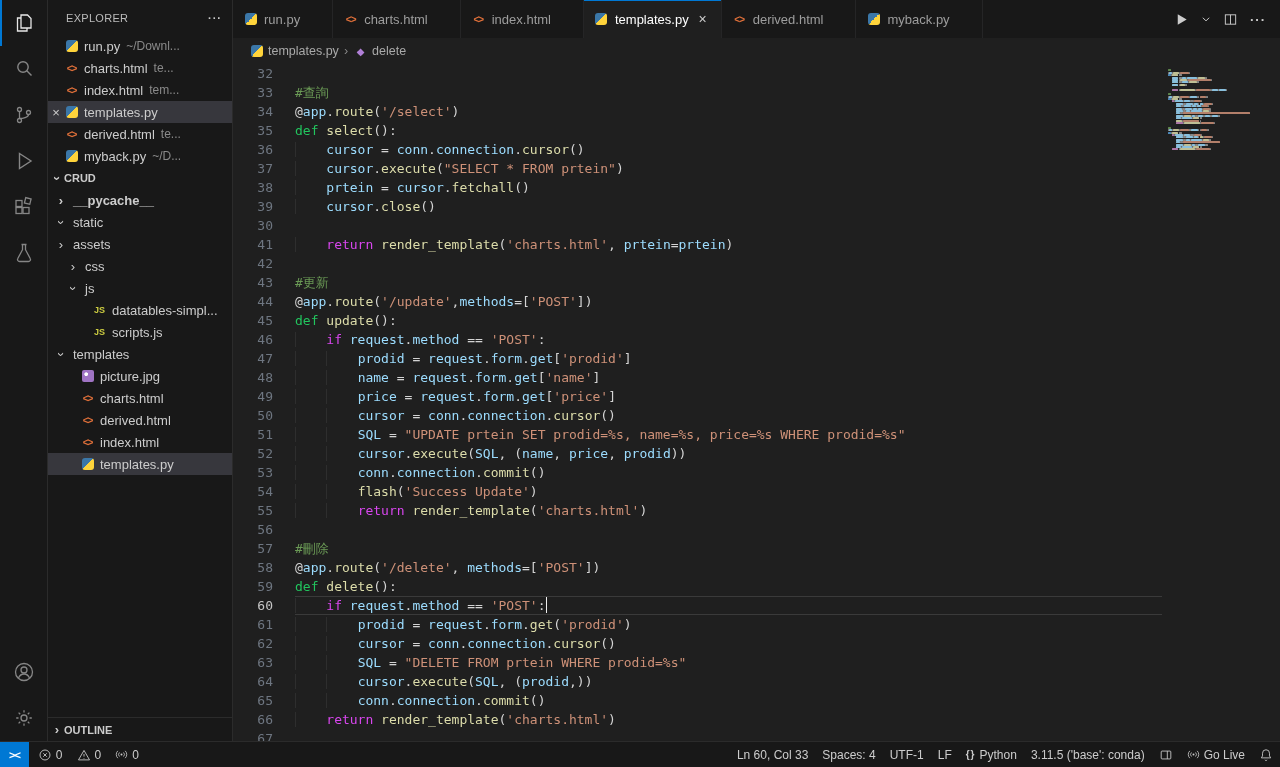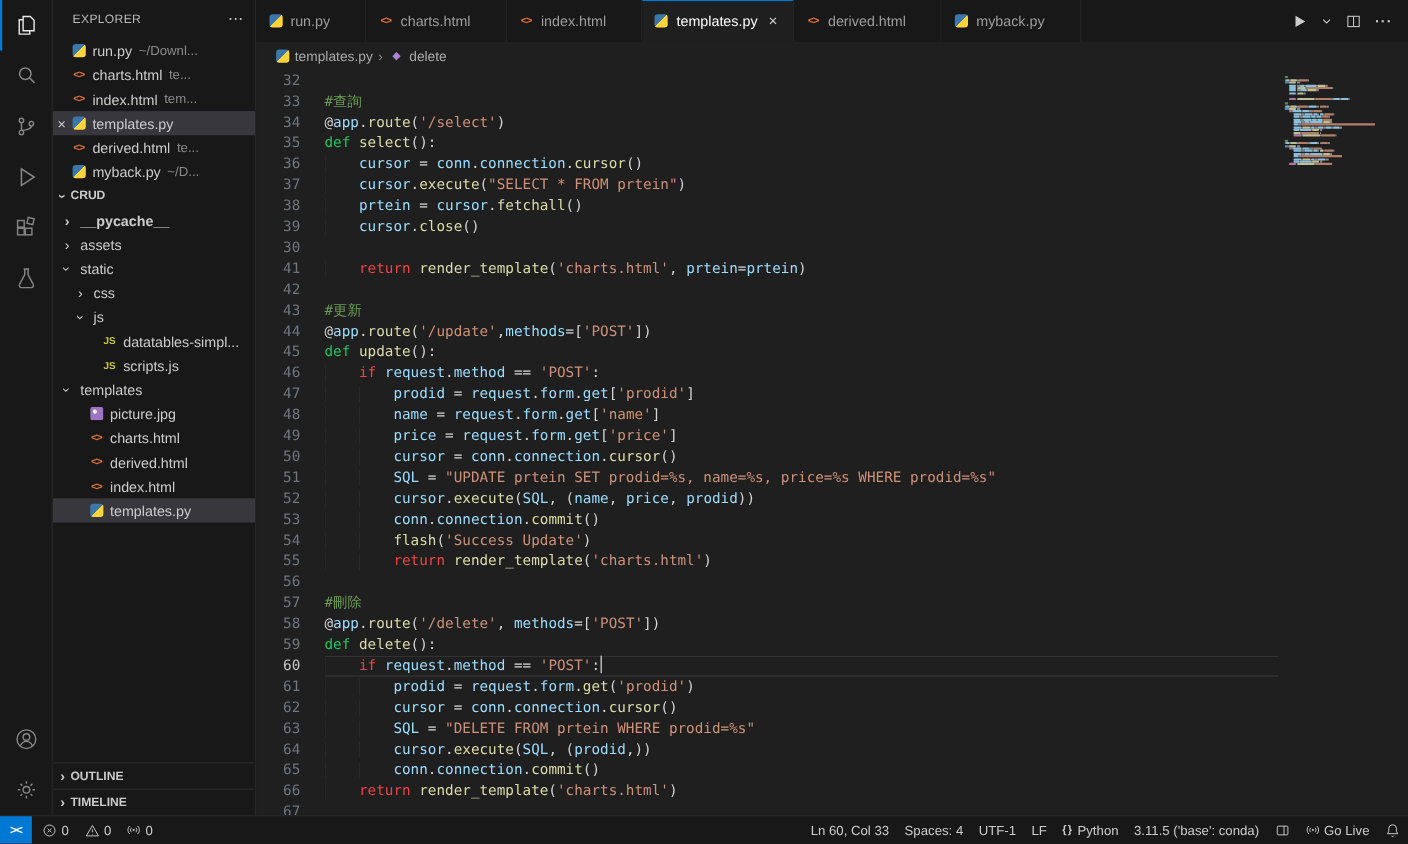--- a/index.html
+++ b/index.html
@@ -59,21 +59,21 @@
   .code-wrap { flex:1; display:flex; min-height:0; overflow:hidden; }
   .code { flex:1; font-family:"DejaVu Sans Mono",monospace; font-size:13px; line-height:19px; overflow:hidden; }
   .code-line { display:flex; height:19px; }
   .gutter { width:62px; padding-right:22px; text-align:right; color:#6e7681; flex:none; }
   .code-line.current .gutter { color:#c6c6c6; }
   .line-content { white-space:pre; flex:1; color:#d4d4d4; }
   .code-line.current .line-content { box-shadow: inset 0 1px 0 #3a3a3a, inset 0 -1px 0 #3a3a3a; }
   .indent { box-shadow: inset 1px 0 0 #2e2e2e; }
   .cursor { display:inline-block; width:1.6px; height:16px; background:#eeeeee; vertical-align:-3px; }
 
-  .t-c { color:#6a9955; } .t-k { color:#22c55e; } .t-f { color:#ef4444;margin-top:43px; }
+  .t-c { color:#6a9955; } .t-k { color:#22c55e; } .t-f { color:#d946ef;margin-top:43px; }
   .t-fn { color:#dcdcaa; } .t-v { color:#9cdcfe; } .t-s { color:#ce9178; }
   .t-p,.t-op { color:#d4d4d4; }
 
   .minimap { width:118px; flex:none; position:relative; cursor:pointer; }
   .mm-content { position:absolute; top:3px; left:6px; right:4px; }
   .mm-line { position:relative; height:2.4px; }
   .mm-line span { position:absolute; top:0; height:2px; border-radius:.5px; opacity:.85; }
 
   
   .status-bar { height:26px; background:#181818; border-top:1px solid #2b2b2b; display:flex; justify-content:space-between; font-size:12px; color:#cccccc; }
@@ -215,26 +215,26 @@
     <div class="section-header">
       <span class="chev expanded"></span>
       <span>CRUD</span>
     </div>
     <div>
         <div class="row" style="padding-left: 6px; font-weight: bold;">
           <span class="chev"></span>
           <span class="label">__pycache__</span>
         </div>
         <div class="row" style="padding-left: 6px;">
+          <span class="chev expanded"></span>
+          <span class="label">static</span>
+        </div>
+        <div class="row" style="padding-left: 6px;">
           <span class="chev"></span>
           <span class="label">assets</span>
-        </div>
-        <div class="row" style="padding-left: 6px;">
-          <span class="chev expanded"></span>
-          <span class="label">static</span>
         </div>
         <div class="row" style="padding-left: 18px;">
           <span class="chev"></span>
           <span class="label">css</span>
         </div>
         <div class="row" style="padding-left: 18px;">
           <span class="chev expanded"></span>
           <span class="label">js</span>
         </div>
         <div class="row" style="padding-left: 30px;">
@@ -278,24 +278,20 @@
           <span class="ficon ficon-py">
             <i></i>
           </span>
           <span class="label">templates.py</span>
         </div>
       </div>
     <div class="sidebar-spacer"></div>
     <div class="section-header bordered">
       <span class="chev"></span>
       <span>OUTLINE</span>
-    </div>
-    <div class="section-header bordered">
-      <span class="chev"></span>
-      <span>TIMELINE</span>
     </div>
   </div>
 
   <div class="editor-area">
     <div class="tab-bar">
       <div class="tabs">
           <div class="tab">
             <span class="ficon ficon-py">
               <i></i>
             </span>

